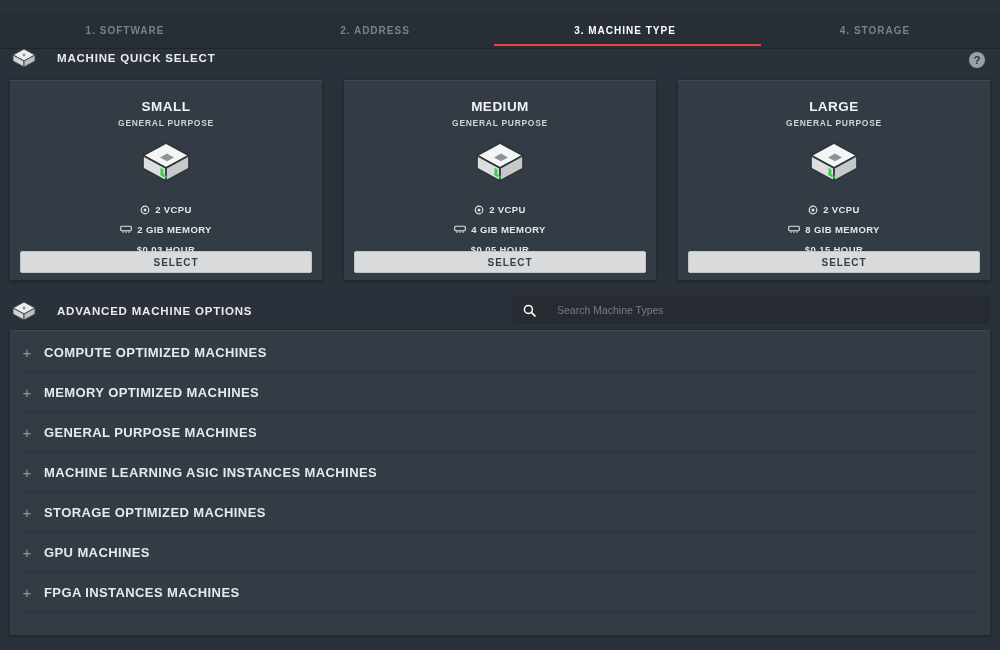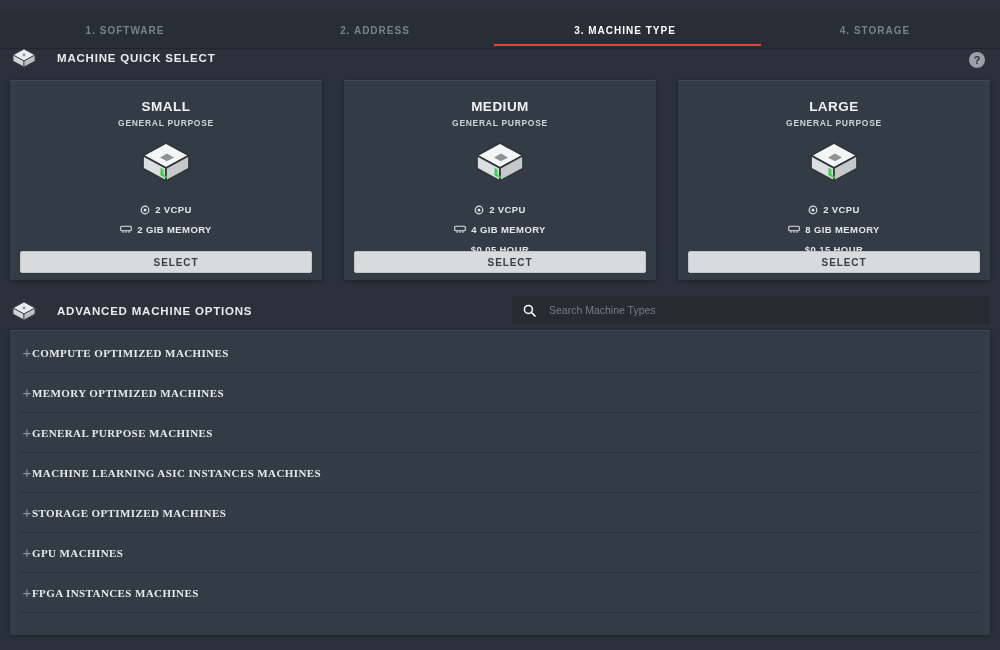--- a/index.html
+++ b/index.html
@@ -76,21 +76,21 @@
     font-size:10px; font-weight:bold; letter-spacing:.9px; color:#383f46;
     cursor:pointer;
     padding-left:20px;
   }
 
   
   .adv-header { top:300px; height:22px; }
   .search-box {
     position:absolute; top:296px; left:512px; width:478px; height:28px;
     background:#252b31; border-radius:3px;
-    display:flex; align-items:center; padding:0 11px; gap:13px;
+    display:flex; align-items:center; padding:0 11px; gap:21px;
   }
   .search-box input {
     flex:1; background:transparent; border:none; outline:none;
     color:#cfd4d8; font-size:10.5px;
     font-family:"Liberation Sans", sans-serif;
   }
   .search-box input::placeholder { color:#747d85; }
 
   .panel {
     position:absolute; top:330px; left:10px; width:980px; height:305px;
@@ -101,22 +101,22 @@
   .group-row {
     height:40px; margin:0 10px; padding-left:2px;
     border-bottom:1px solid #2b323b;
     display:flex; align-items:center; cursor:pointer;
   }
   .plus-glyph {
     width:10px; text-align:center; font-size:15px; font-weight:normal;
     color:#8d959c; line-height:1;
   }
   .group-label {
-    margin-left:0; font-size:11px; font-weight:bold;
-    letter-spacing:.4px; color:#e7eaec;font-family:Liberation Serif, serif;
+    margin-left:12px; font-size:13px; font-weight:bold;
+    letter-spacing:.4px; color:#e7eaec;
   }
 </style>
 </head>
 <body>
 
 <div class="topbar">
   <div class="tab">1. SOFTWARE</div>
   <div class="tab">2. ADDRESS</div>
   <div class="tab active">3. MACHINE TYPE</div>
   <div class="tab">4. STORAGE</div>
@@ -156,20 +156,23 @@
     </div>
     <div class="spec-row">
       <svg width="12" height="9" viewBox="0 0 12 9">
         <rect x="0.7" y="1.2" width="10.6" height="4.6" rx="1" fill="none" stroke="#dfe2e4" stroke-width="1.1"></rect>
         <line x1="3" y1="6" x2="3" y2="8" stroke="#dfe2e4" stroke-width="1"></line>
         <line x1="6" y1="6" x2="6" y2="8" stroke="#dfe2e4" stroke-width="1"></line>
         <line x1="9" y1="6" x2="9" y2="8" stroke="#dfe2e4" stroke-width="1"></line>
       </svg>
       <span>2 GIB MEMORY</span>
     </div>
+    <div class="spec-row">
+      <span>$0.03 HOUR</span>
+    </div>
     <button class="select-btn">SELECT</button>
   </div>
 
   <div class="card">
     <div class="card-name">MEDIUM</div>
     <div class="card-cat">GENERAL PURPOSE</div>
     <svg class="card-cube" viewBox="0 0 48 40">
       <polygon points="24,1 47,13.5 24,26 1,13.5" fill="#f4f5f5" stroke="#30353a" stroke-width="1.7" stroke-linejoin="round"></polygon>
       <polygon points="1,13.5 24,26 24,39 1,26.5" fill="#dcdedf" stroke="#30353a" stroke-width="1.7" stroke-linejoin="round"></polygon>
       <polygon points="47,13.5 24,26 24,39 47,26.5" fill="#c6c9ca" stroke="#30353a" stroke-width="1.7" stroke-linejoin="round"></polygon>

